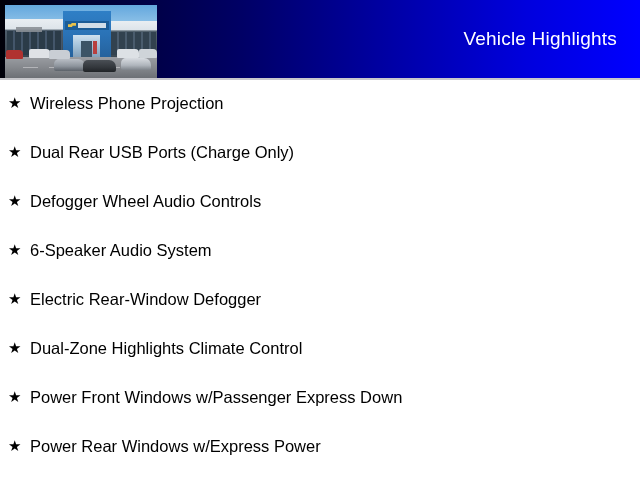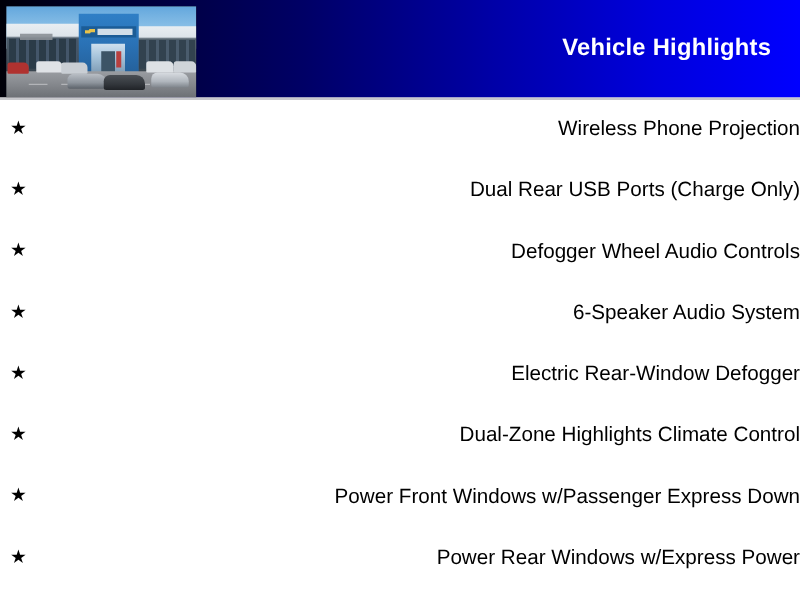--- a/index.html
+++ b/index.html
@@ -40,21 +40,20 @@
   }
   .header-title {
     position: absolute;
     right: 23px;
     top: 28px;
     color: #ffffff;
     font-size: 19px;
     line-height: 22px;
     letter-spacing: 0.2px;
     white-space: nowrap;
-    font-weight: bold;
   }
 
   
   .dealer-photo {
     position: absolute;
     left: 5px;
     top: 5px;
     width: 152px;
     height: 73px;
     overflow: hidden;
@@ -185,21 +184,20 @@
     font-size: 15px;
     line-height: 22px;
     text-align: left;
   }
   .bullet-text {
     flex: 1 1 auto;
     color: #000000;
     font-size: 16.5px;
     line-height: 22px;
     white-space: nowrap;
-    text-align: right;
   }
 </style>
 </head>
 <body>
 
 <div class="slide">
 
   <div class="header">
 
     <div class="dealer-photo">

